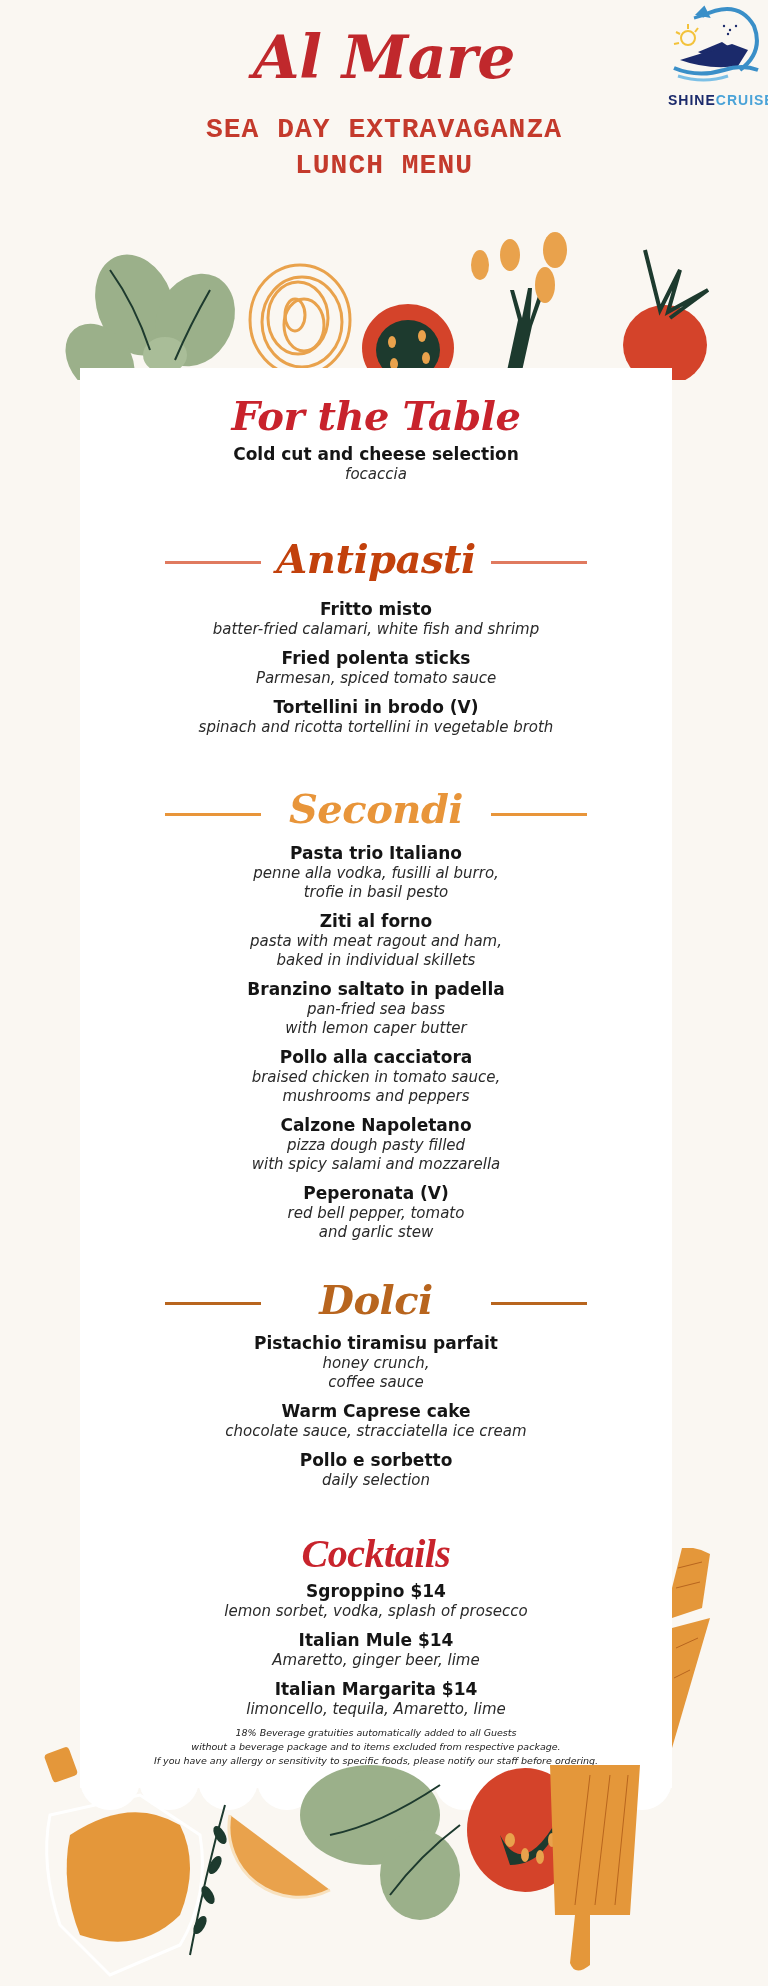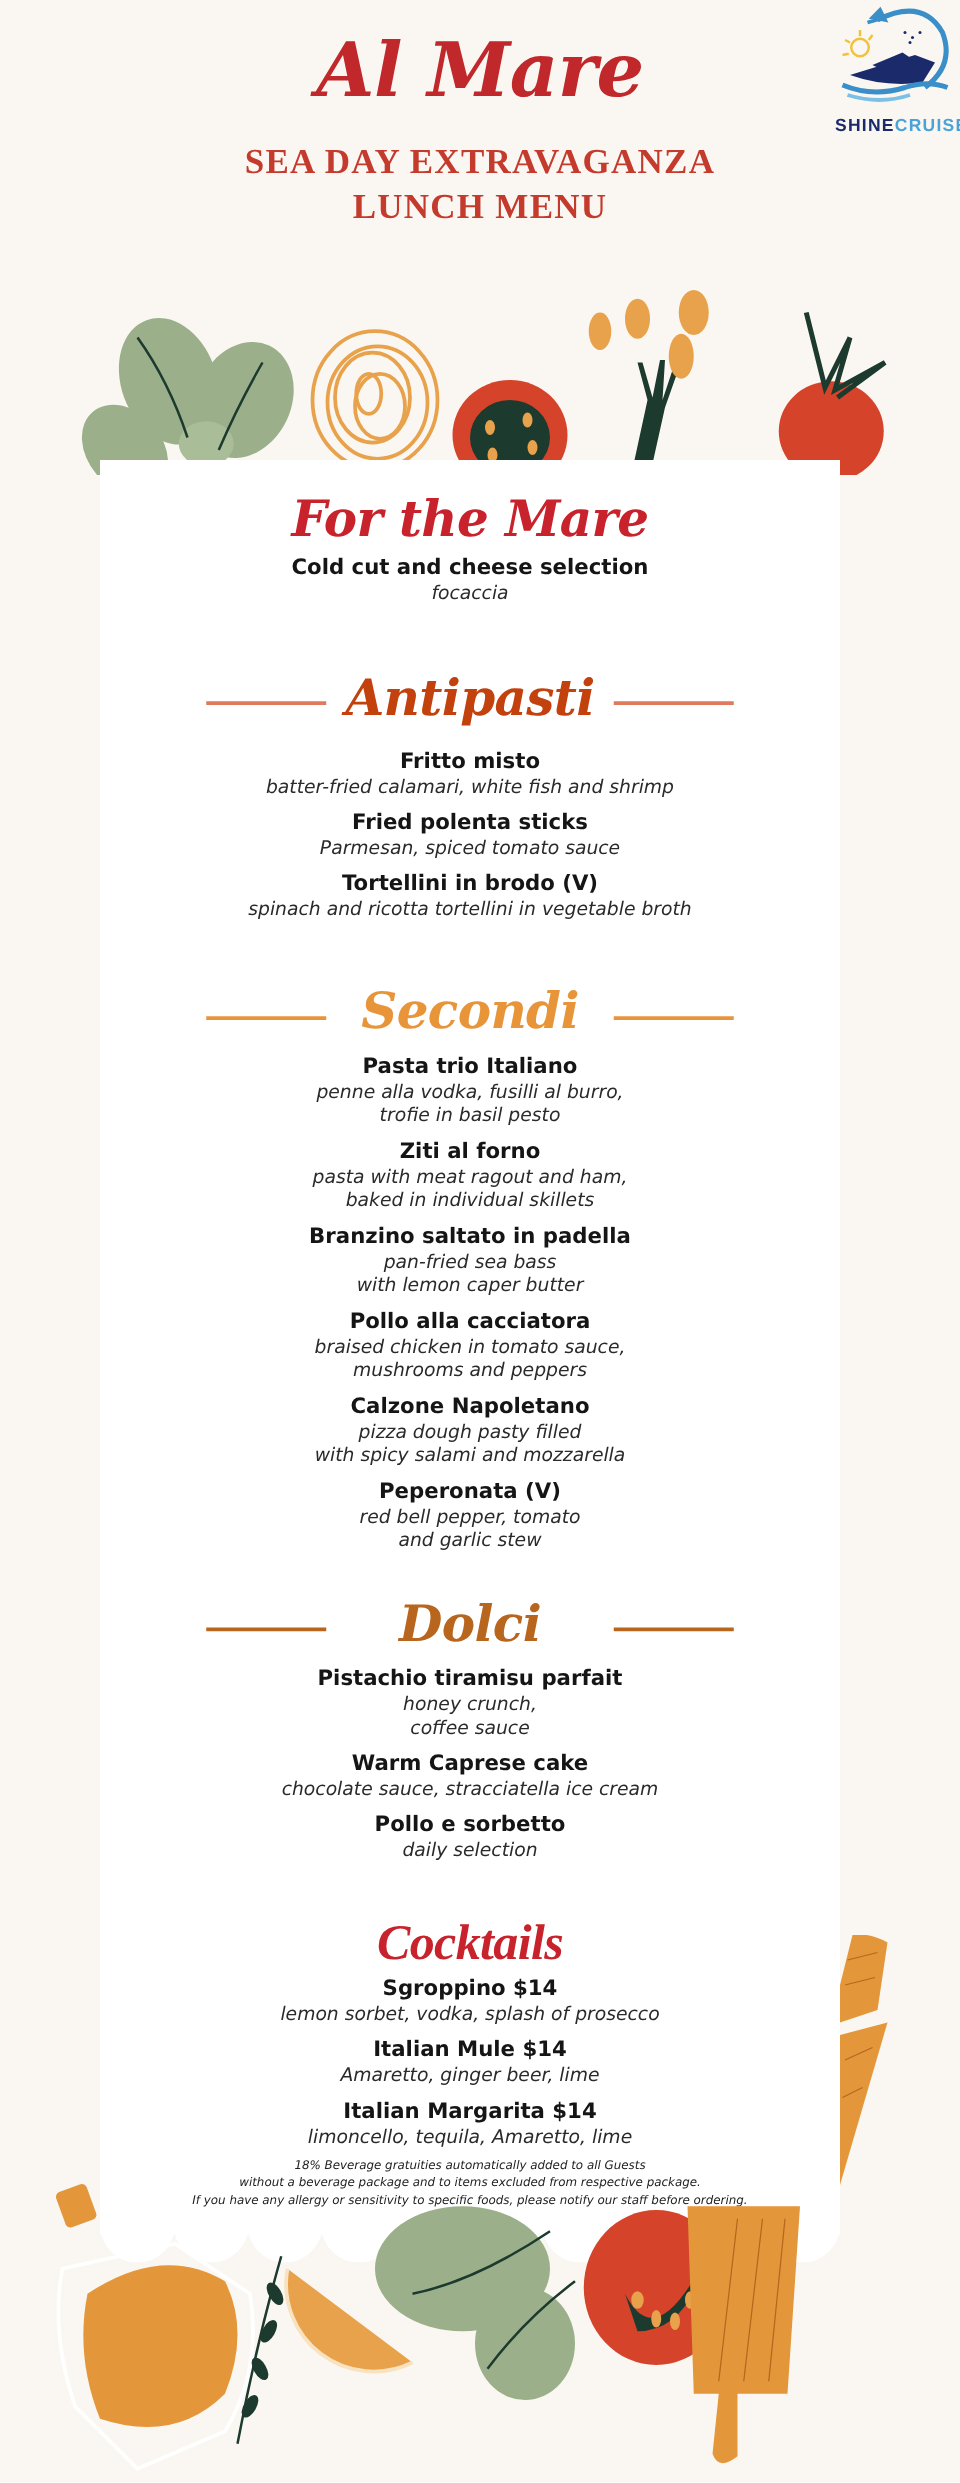--- a/index.html
+++ b/index.html
@@ -15,21 +15,21 @@
     font-style: italic;
     font-weight: bold;
     letter-spacing: -0.5px;
   }
   #title {
     left: 0; width: 768px; top: 22px; text-align: center;
     font-size: 60px; color: #c0282c;
   }
   .subtitle {
     left: 0; width: 768px; text-align: center;
-    font-family: Liberation Serif, serif; font-weight: bold;
+    font-family: Liberation Mono, monospace; font-weight: bold;
     font-size: 28px; color: #c43a2c; letter-spacing: 1px;
   }
   #logo { left: 668px; top: 4px; width: 96px; height: 100px; }
   #logo-text {
     position: absolute; left: 0; width: 96px; top: 88px; text-align: center;
     font-family: "Liberation Sans", sans-serif; font-weight: bold; font-size: 14px;
     letter-spacing: 1px;
   }
   #logo-text .a { color: #1b2a6b; }
   #logo-text .b { color: #4aa3d8; }
@@ -149,21 +149,21 @@
   <path d="M0 80 L38 70 L0 200 Z" fill="#e4973a"></path>
   <g stroke="#b8651e" stroke-width="1">
       <line x1="6" y1="20" x2="30" y2="14"></line>
       <line x1="4" y1="40" x2="28" y2="34"></line>
       <line x1="4" y1="100" x2="26" y2="90"></line>
       <line x1="2" y1="130" x2="18" y2="122"></line>
     </g>
 </svg>
 
 <div class="abs section-head" style="top:392px;">
-  <span class="label script" style="color:#c8232c;">For the Mare</span>
+  <span class="label script" style="color:#c8232c;">For the Table</span>
 </div>
 <div class="abs items" style="top:443px;">
   <div class="item">
     <div class="name">Cold cut and cheese selection</div>
     <div class="desc">focaccia</div>
   </div>
 </div>
 
 <div class="abs section-head" style="top:535px;">
   <div class="rule-l" style="top:26px; background:#e07a5f;"></div>

